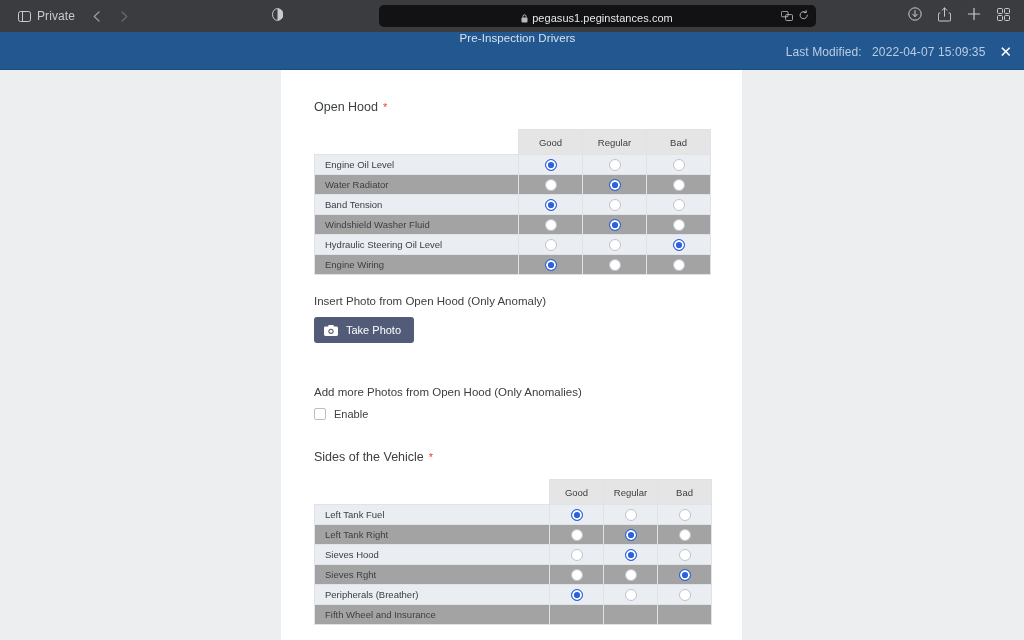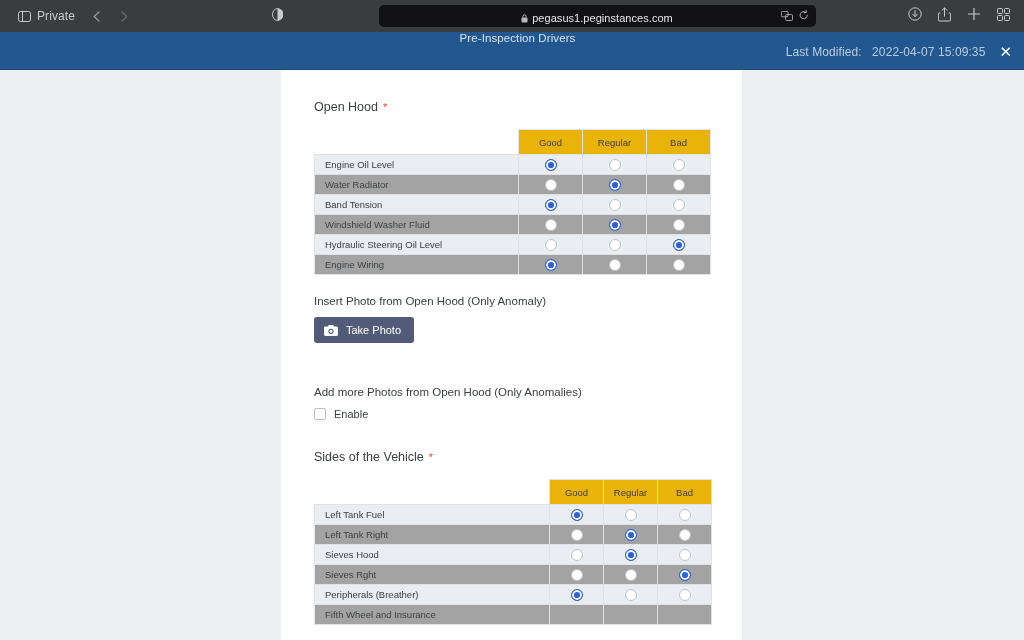--- a/index.html
+++ b/index.html
@@ -121,21 +121,21 @@
   .rating-table col.spacer2 { width: 235px; }
   .rating-table col.opt-wide { width: 64px; }
   .rating-table col.opt-narrow { width: 54px; }
 
   .rating-table th, .rating-table td {
     border: 1px solid #dfe2e6;
     height: 20px;
     padding: 0;
   }
   .rating-table thead th {
-    background: #eab308;
+    background: #e5e5e5;
     color: #3c4043;
     font-weight: normal;
     font-size: 9.5px;
     text-align: center;
     height: 25px;
   }
   .rating-table thead th.corner {
     background: transparent; border: none;
   }
   .rating-table td.label-cell {

